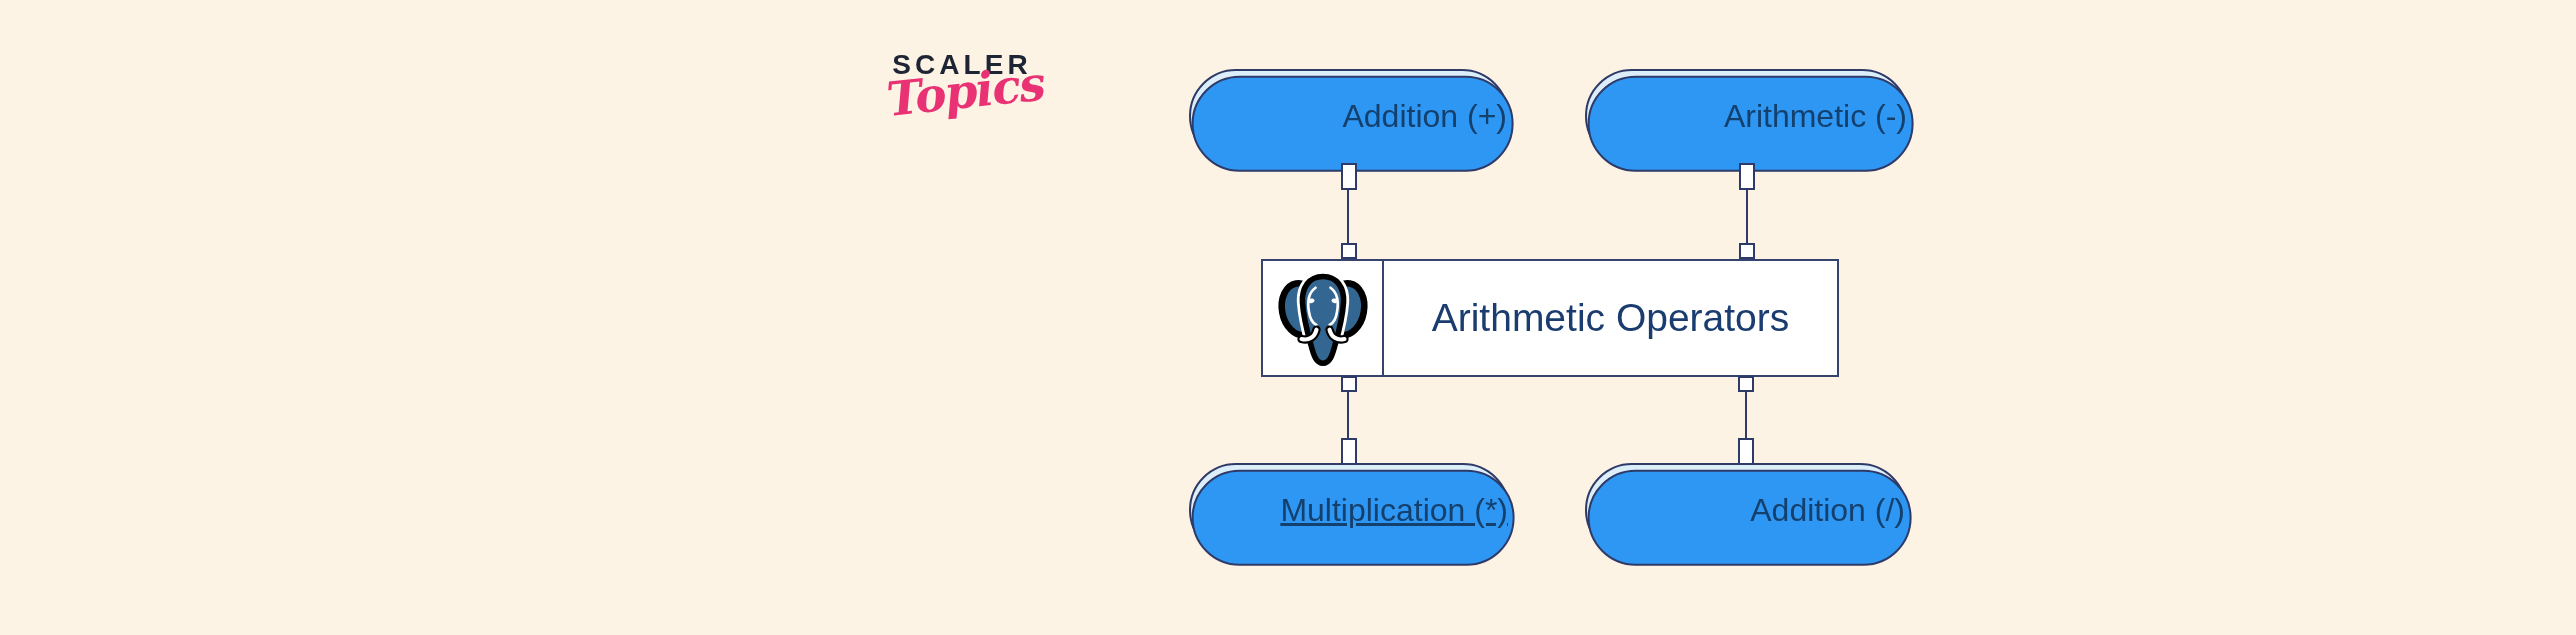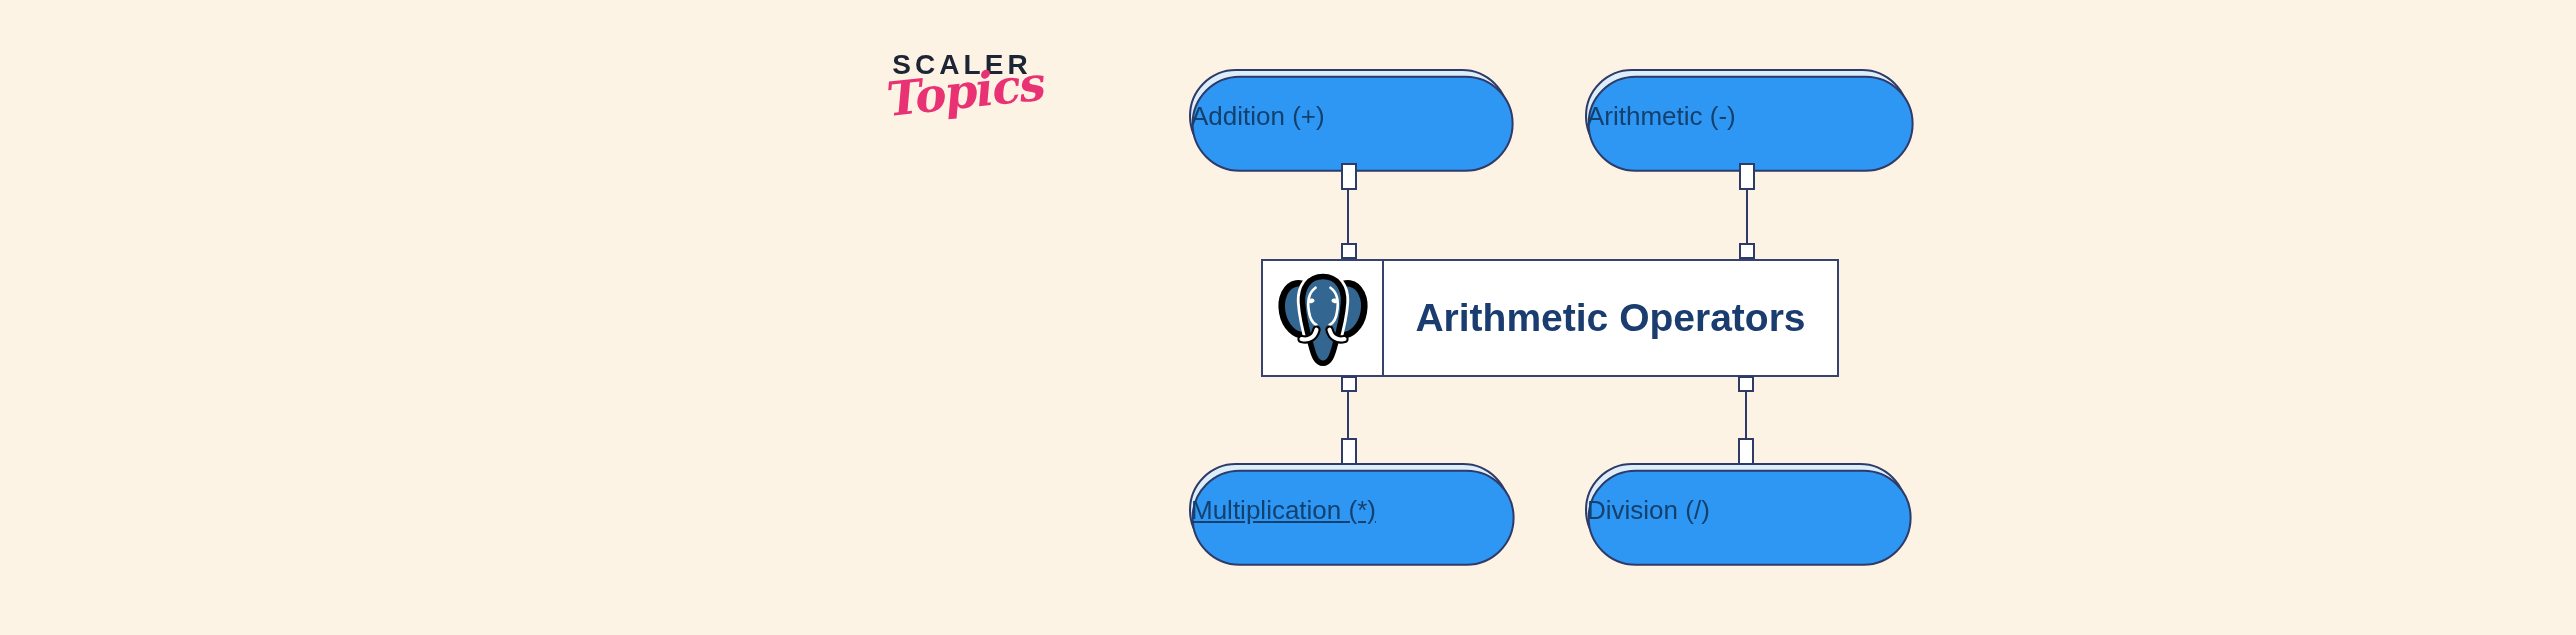--- a/index.html
+++ b/index.html
@@ -48,22 +48,22 @@
 
   
   .pill {
     position: absolute;
     box-sizing: border-box;
     background: #ddeefb;
     border: 2.6px solid #2e3a68;
     border-radius: 49px;
     display: flex;
     align-items: center;
-    justify-content: flex-start;
-    font-size: 26px;
+    justify-content: flex-end;
+    font-size: 32px;
     color: #14406e;
     z-index: 2;
   }
   .pill::before {
     content: "";
     position: absolute;
     inset: -2.6px;
     transform: translate(3.6px, 7.7px);
     background: #2e97f3;
     border: 2.6px solid #2e3a68;
@@ -97,21 +97,21 @@
     justify-content: center;
   }
   .center-title-cell {
     flex: 1;
     display: flex;
     align-items: center;
     justify-content: center;
   }
   .center-title {
     font-size: 39px;
-    font-weight: 700;
+    font-weight: 400;
     color: #1b3c6e;
     white-space: nowrap;
   }
 
   
   .conn {
     position: absolute;
     box-sizing: border-box;
     z-index: 3;
   }
@@ -138,21 +138,21 @@
   <span>Addition (+)</span>
 </div>
 <div class="pill pill-subtraction">
   <span>Arithmetic (-)</span>
 </div>
 
 <div class="pill pill-multiplication">
   <span>Multiplication (*)</span>
 </div>
 <div class="pill pill-division">
-  <span>Division (/)</span>
+  <span>Addition (/)</span>
 </div>
 
 <div class="center-box">
   <div class="center-logo-cell">
     <svg width="94" height="97" viewBox="0 0 100 104">
 
       <g stroke="#000000" stroke-width="7" fill="#336791">
         <ellipse cx="26" cy="42" rx="20" ry="28" transform="rotate(-10 26 42)"></ellipse>
         <ellipse cx="74" cy="42" rx="20" ry="28" transform="rotate(10 74 42)"></ellipse>
       </g>

